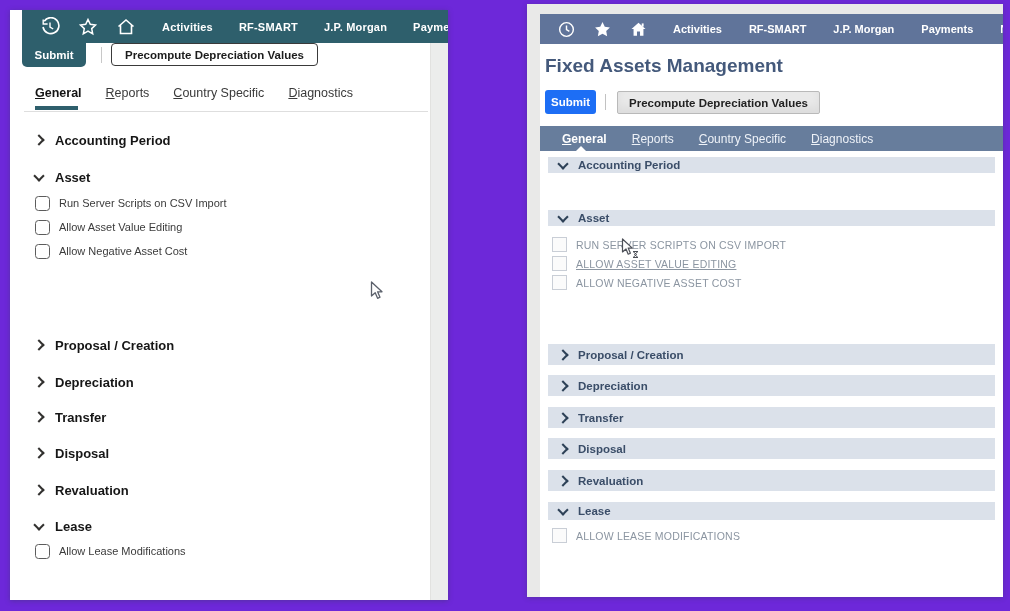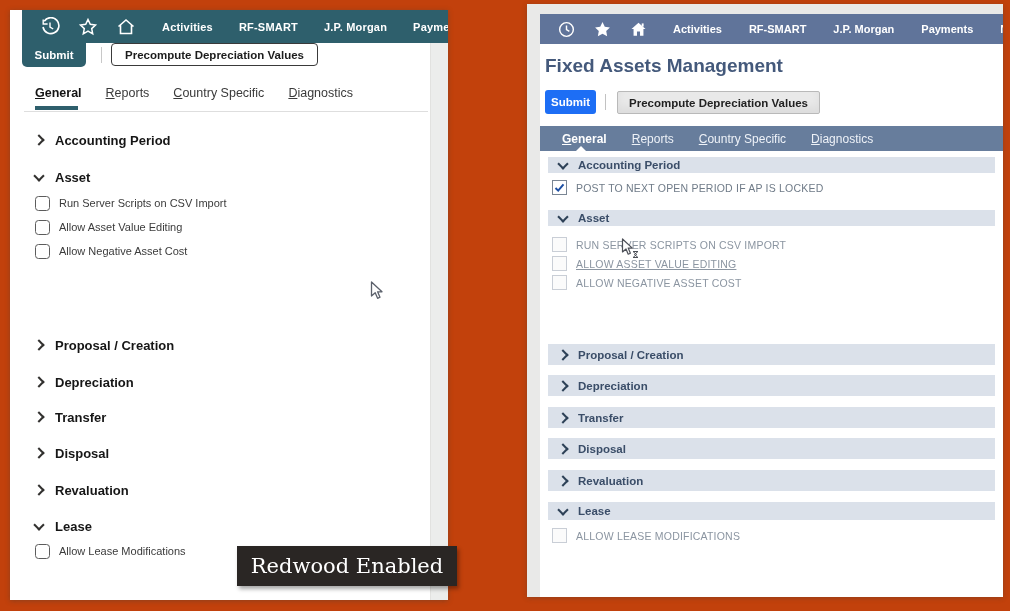--- a/index.html
+++ b/index.html
@@ -1,16 +1,16 @@
 <!DOCTYPE html>
 <html><head>
 <meta charset="utf-8">
 <style>
   html,body{margin:0;padding:0;background:#ccd9d6;font-family:"Liberation Sans",sans-serif;}
-  #canvas{position:relative;width:1010px;height:611px;background:#c2410c;overflow:hidden;}
+  #canvas{position:relative;width:1010px;height:611px;background:#6d28d9;overflow:hidden;}
 
   
   .abs{position:absolute;}
   .chev{width:6px;height:6px;border-right:2px solid #32312f;border-bottom:2px solid #32312f;display:inline-block;flex:none;}
   .chev.r{transform:rotate(-45deg);}
   .chev.d{transform:rotate(45deg);margin-top:-3px;}
 
   
   #lwin{left:10px;top:10px;width:438px;height:590px;background:#fff;box-shadow:0 1px 5px rgba(40,60,60,.35);}
   #lnav{left:12px;top:0;right:0;height:33px;background:#2e5f6c;display:flex;align-items:center;gap:0;overflow:hidden;}
@@ -196,28 +196,20 @@
       <span class="rtab">Reports</span>
       <span class="rtab">Country Specific</span>
       <span class="rtab">Diagnostics</span>
     </div>
     <div id="rnotch" class="abs"></div>
 
     <div class="r-bar abs" style="top:153px;height:16px">
       <span class="chev d"></span>
       <span class="lbl">Accounting Period</span>
     </div>
-    <div class="r-cb abs" style="top:176px">
-      <span class="r-box checked">
-        <svg width="11" height="10" viewBox="0 0 11 10">
-          <path d="M1.5 5 L4.2 7.6 L9.5 1.4" stroke="#1d4fa3" stroke-width="2" fill="none"></path>
-        </svg>
-      </span>
-      <span class="lbl dark">POST TO NEXT OPEN PERIOD IF AP IS LOCKED</span>
-    </div>
 
     <div class="r-bar abs" style="top:206px;height:16px">
       <span class="chev d"></span>
       <span class="lbl">Asset</span>
     </div>
     <div class="r-cb abs" style="top:233px">
       <span class="r-box"></span>
       <span class="lbl">RUN SERVER SCRIPTS ON CSV IMPORT</span>
     </div>
     <div class="r-cb abs" style="top:252px">
@@ -252,21 +244,20 @@
     <div class="r-bar abs" style="top:498px;height:18px">
       <span class="chev d"></span>
       <span class="lbl">Lease</span>
     </div>
     <div class="r-cb abs" style="top:524px">
       <span class="r-box"></span>
       <span class="lbl">ALLOW LEASE MODIFICATIONS</span>
     </div>
   </div>
 
-  <div id="cap-left" class="caption abs">Redwood Enabled</div>
 
   <svg class="cursor abs" style="left:370px;top:281px" width="14" height="19" viewBox="0 0 14 19">
     <path d="M1.5 1 L1.5 15 L5.2 11.7 L7.6 17.3 L10 16.2 L7.6 10.8 L12 10.8 Z" fill="#fdfdfd" stroke="#5b606b" stroke-width="1.3" stroke-linejoin="round"></path>
   </svg>
   <svg class="cursor abs" style="left:621px;top:238px" width="22" height="22" viewBox="0 0 22 22">
     <path d="M1.5 1 L1.5 14 L5 11 L7.2 16.2 L9.4 15.2 L7.2 10.1 L11.3 10.1 Z" fill="#fdfdfd" stroke="#4c4f57" stroke-width="1.2" stroke-linejoin="round"></path>
     <path d="M12 13.5 h5 l-3.6 3 l3.6 3 h-5 l3.6 -3 Z" fill="none" stroke="#4c4f57" stroke-width="1"></path>
   </svg>
 
 </div>

